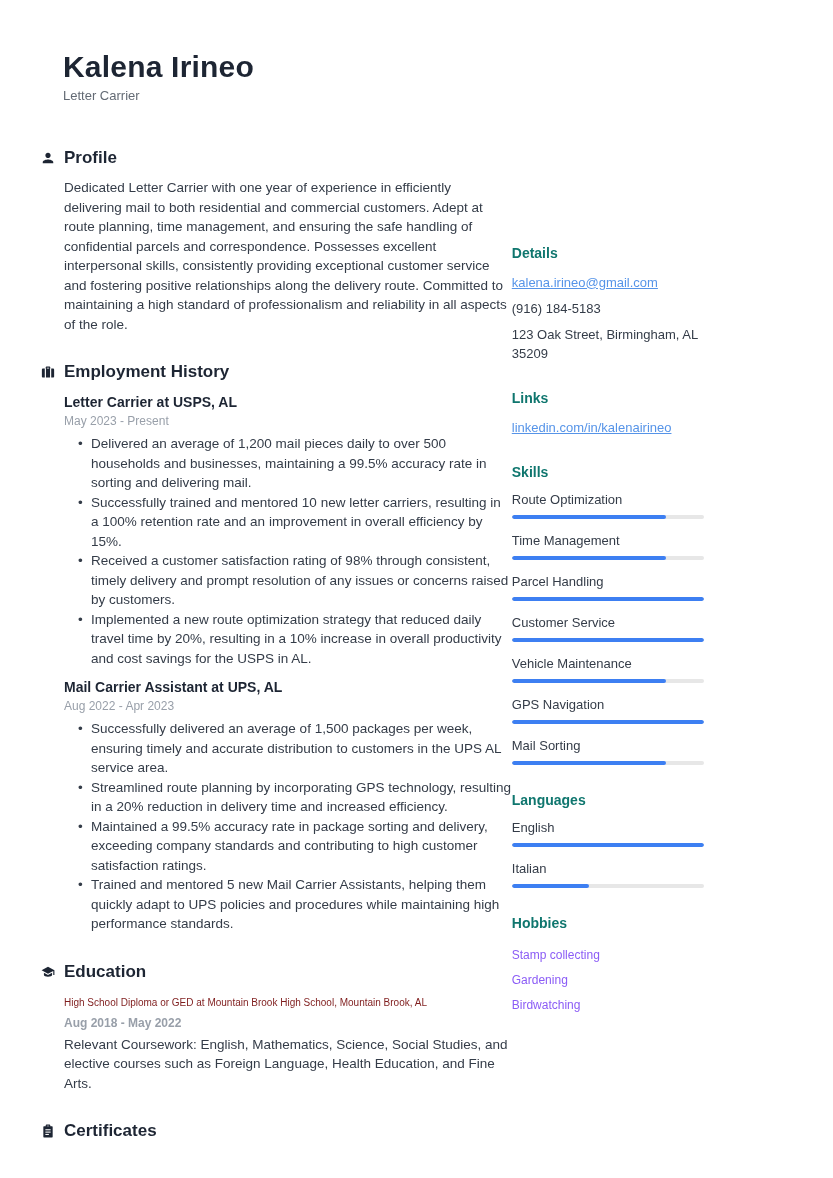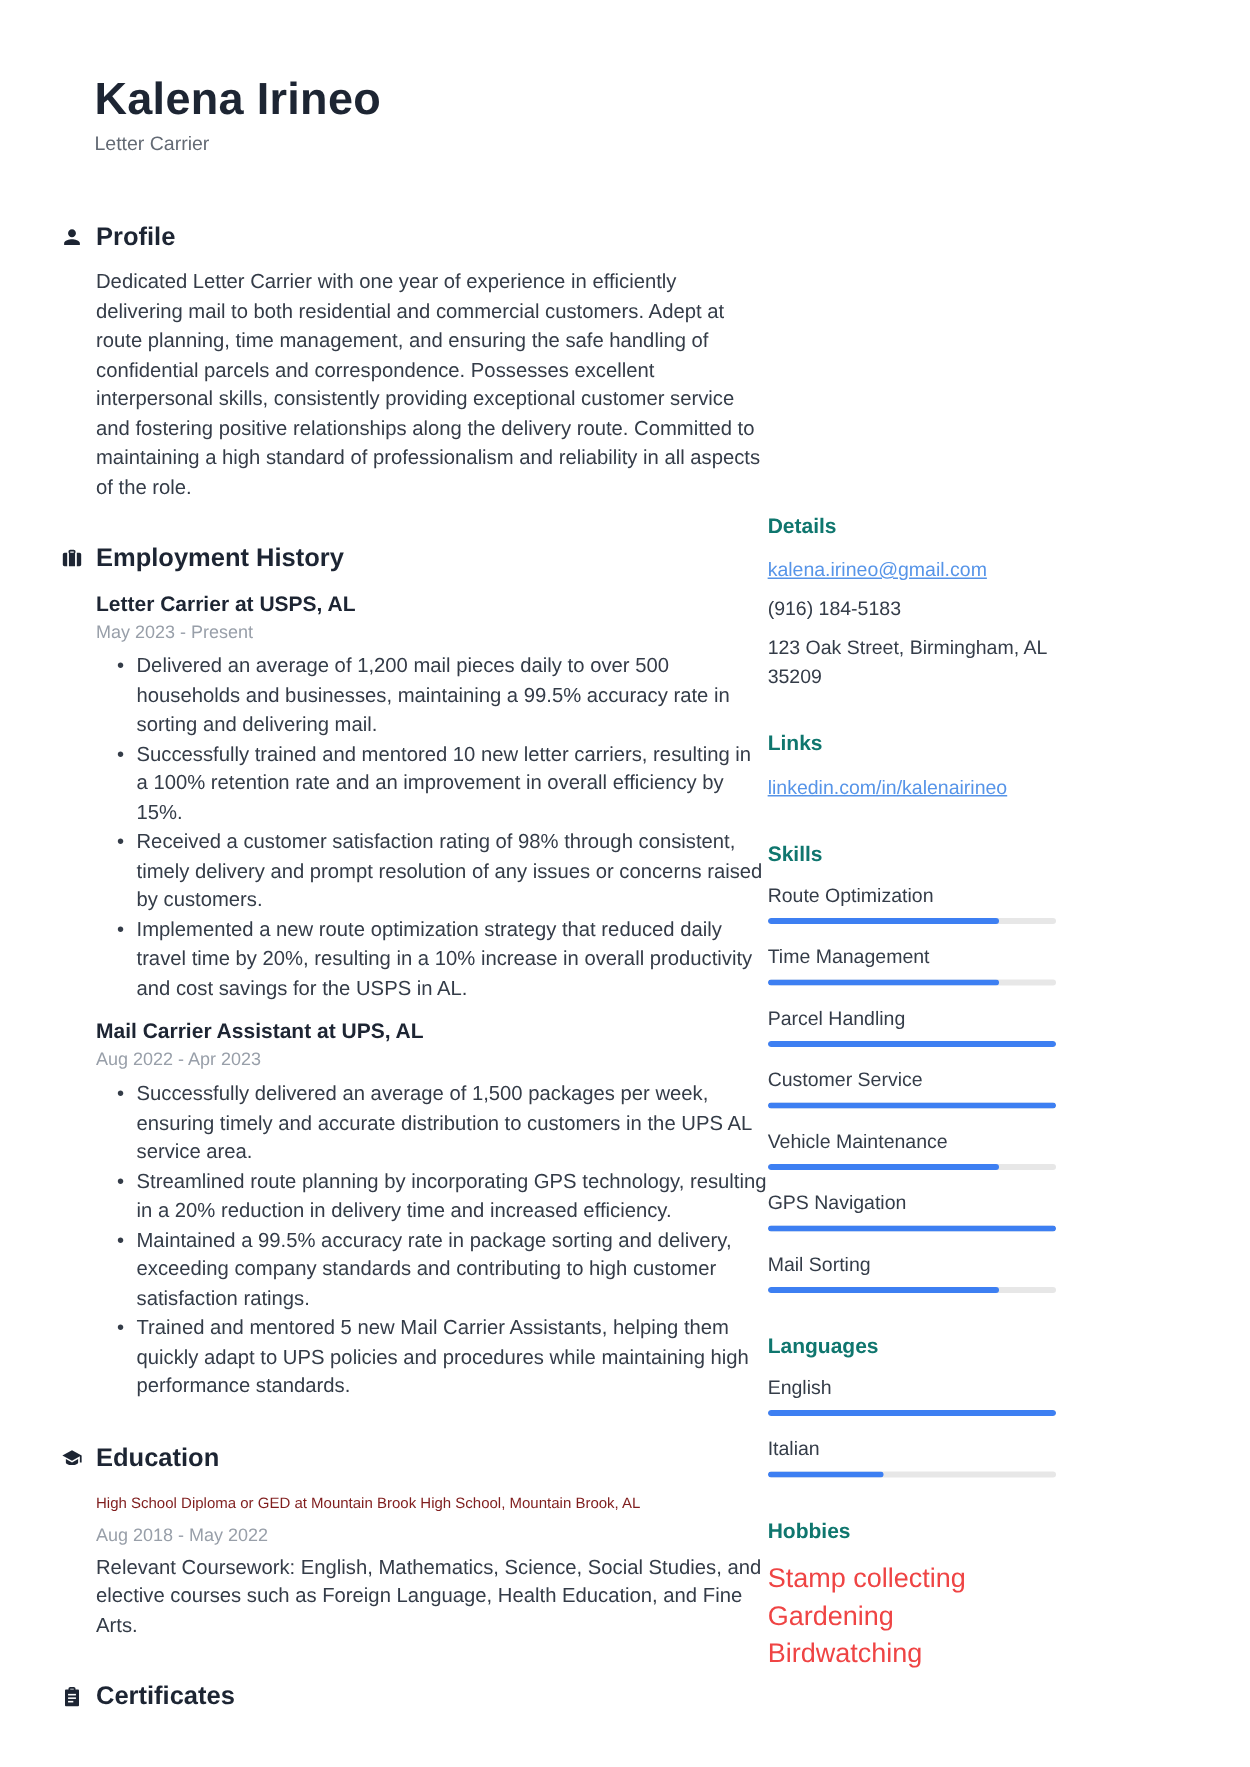--- a/index.html
+++ b/index.html
@@ -15,21 +15,21 @@
   
   .header { padding-left: 63px; }
   .name {
     font-size: 30px; font-weight: 700; color: #1d2533;
     letter-spacing: 0.2px; line-height: 34px;
   }
   .job-title-sub { font-size: 13px; color: #636a74; margin-top: 4px; }
 
   
   .columns {
-    display: flex; align-items: flex-end;
+    display: flex; align-items: center;
     padding-left: 41px; padding-right: 68px;
     margin-top: 44px;
   }
   .main { width: 480px; }
   .sidebar { margin-left: auto; width: 196px; }
 
   
   .section { margin-bottom: 27px; }
   .section:last-child { margin-bottom: 0; }
   .section-heading { display: flex; align-items: center; gap: 9px; }
@@ -50,40 +50,40 @@
   ul.bullets li {
     position: relative; padding-left: 13px;
     font-size: 13.5px; line-height: 19.5px; color: #343c48;
   }
   ul.bullets li::before {
     content: "•"; position: absolute; left: 0; top: 0;
     color: #343c48; font-size: 13.5px;
   }
 
   .degree { font-size: 10px; font-weight: 400; color: #7f1d1d; line-height: 21px; }
-  .edu-dates { font-size: 12px; color: #989fa9; margin-top: 3px; margin-bottom: 5px; }
+  .edu-dates { font-size: 12px; color: #989fa9; margin-top: 3px; margin-bottom: 5px; font-weight: bold; }
 
   
   .side-section { margin-bottom: 27px; }
   .side-heading {
     font-size: 14px; font-weight: 700; color: #0f766e; margin-bottom: 12px;
   }
   .detail-item { font-size: 13px; line-height: 19px; margin-bottom: 7px; color: #343c48; }
   .detail-item:last-child { margin-bottom: 0; }
   a.side-link { color: #5694e8; text-decoration: underline; cursor: pointer; }
 
   .meter-item { margin-bottom: 14px; }
   .meter-item:last-child { margin-bottom: 0; }
   .meter-label { font-size: 13px; color: #343c48; margin-bottom: 8px; }
   .meter-track {
     width: 100%; height: 4px; background: #e7e7e7; border-radius: 2px; overflow: hidden;
   }
   .meter-fill { height: 100%; background: #3d7ff2; border-radius: 2px; width: 0; }
 
-  .hobby-item { font-size: 18px; line-height: 25px; color: #ef4444; }
+  .hobby-item { font-size: 12px; line-height: 25px; color: #8b5cf6; }
 </style>
 </head>
 <body>
 
 <div class="page">
 
   <div class="header">
     <div class="name">Kalena Irineo</div>
     <div class="job-title-sub">Letter Carrier</div>
   </div>

